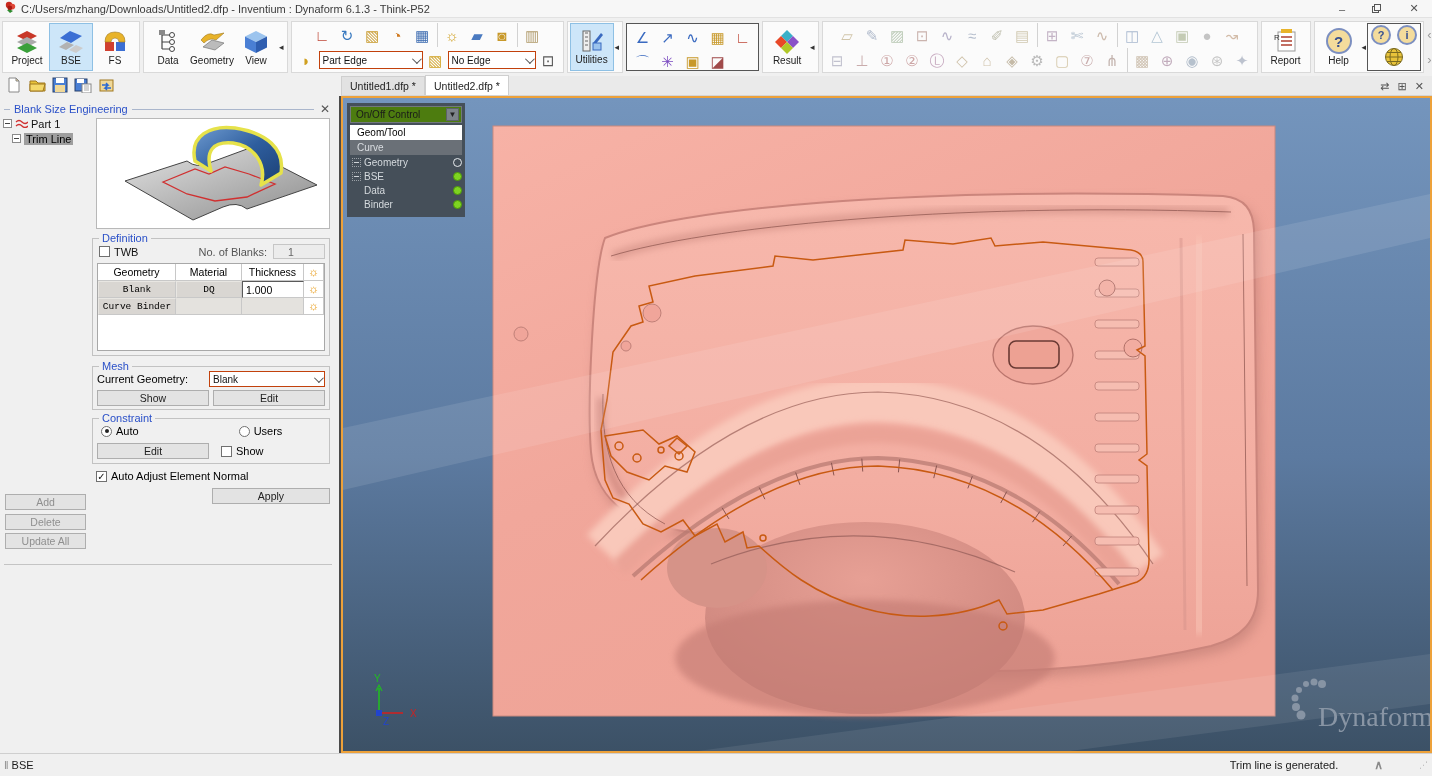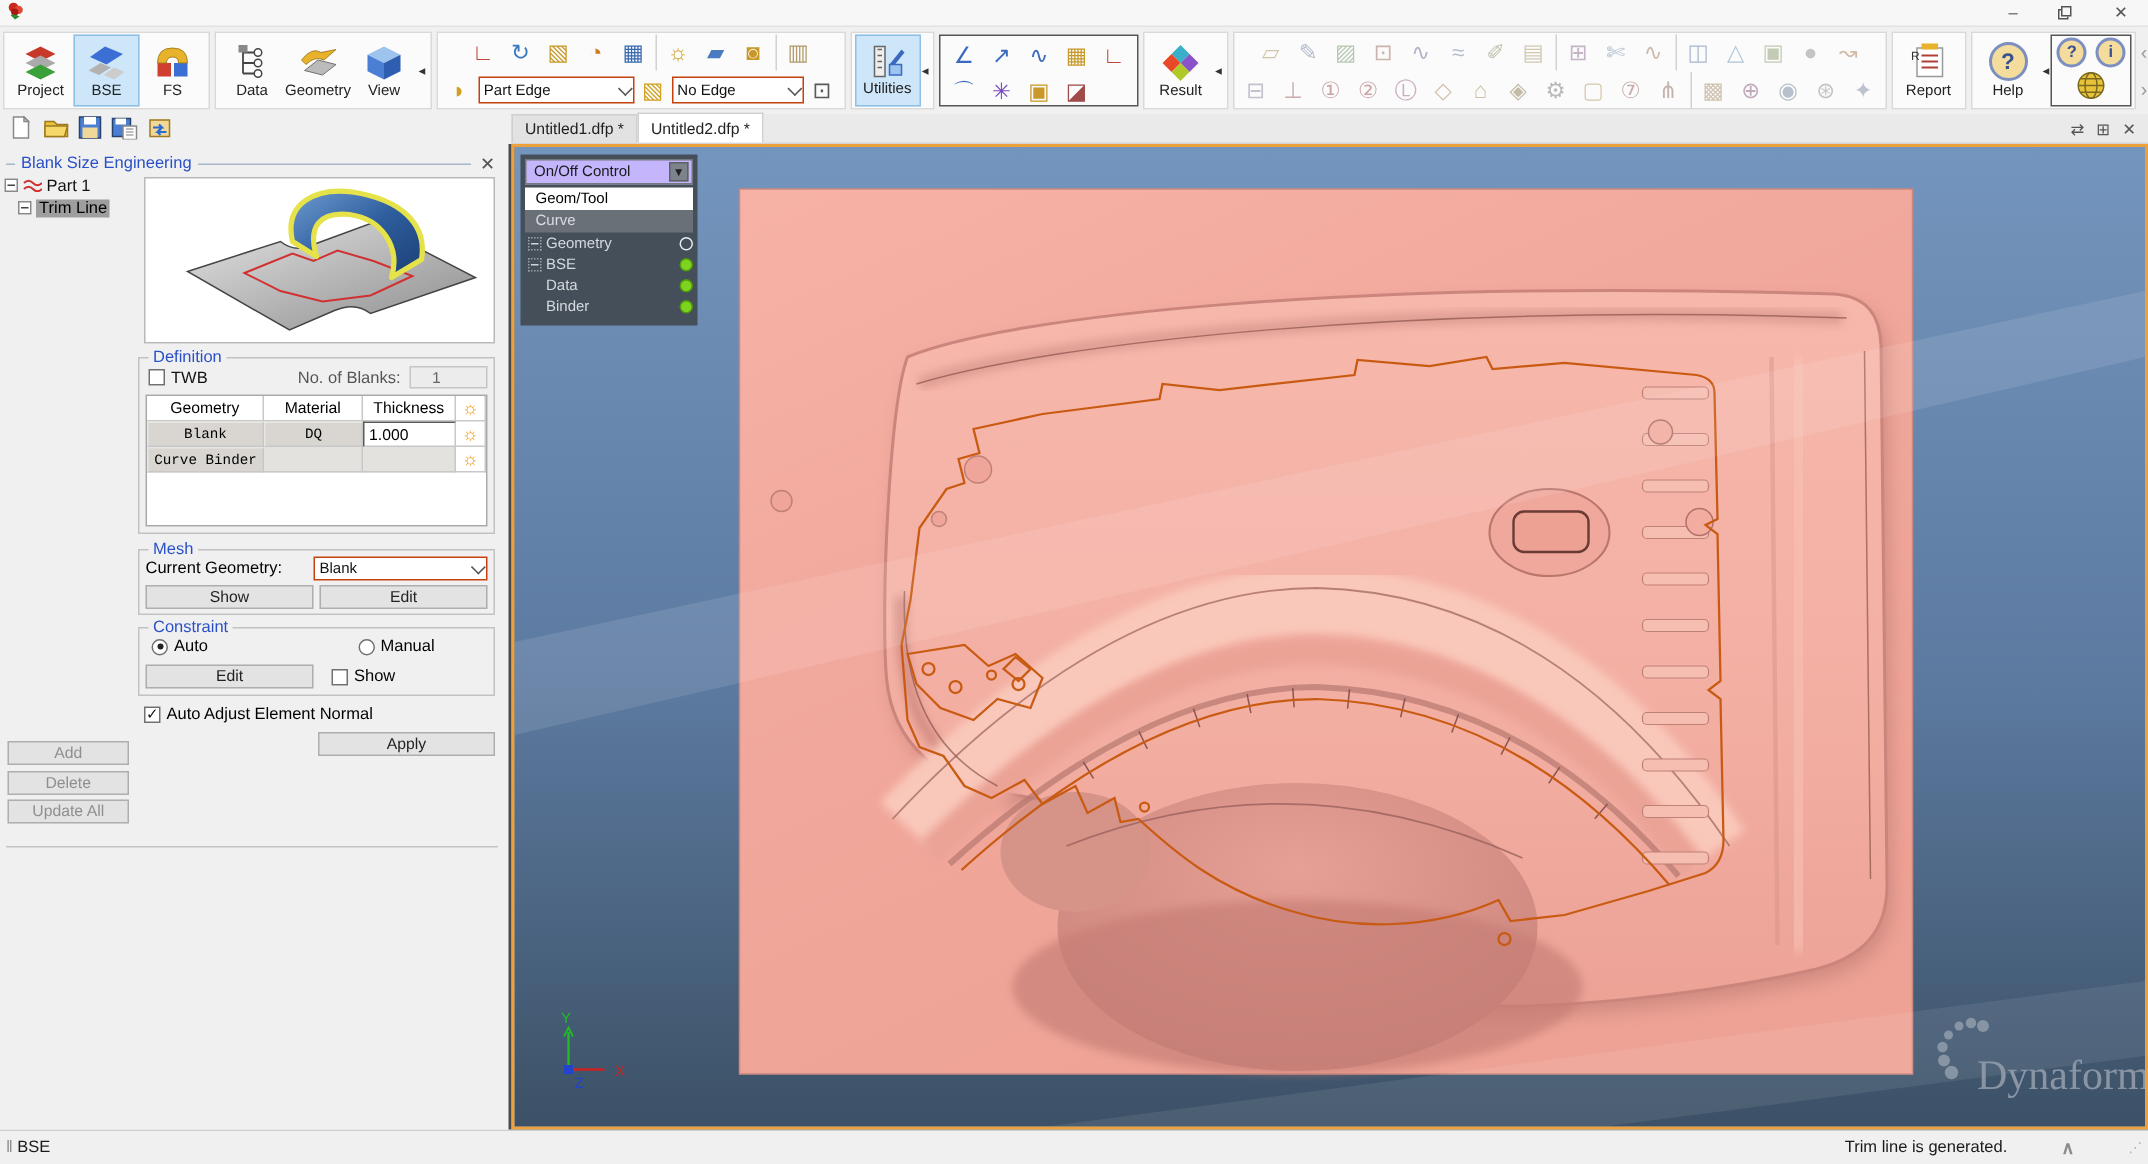--- a/index.html
+++ b/index.html
@@ -113,21 +113,21 @@
   .aan-row { position:absolute; left:96px; top:374px; display:flex; align-items:center; gap:4px; }
   .apply-btn { position:absolute; left:212px; top:392px; width:118px; height:16px; }
   .side-btn { position:absolute; left:5px; width:81px; height:16px; color:#8f8f8f; }
   .sep-line { position:absolute; left:4px; top:468px; width:328px; height:1px; background:#c4c4c4; }
 
   
   .viewport { position:relative; flex:1; border:2px solid #eda13a; background:#5e7da5; overflow:hidden; }
   .viewport svg { display:block; }
   .onoff { position:absolute; left:4px; top:5px; width:118px; background:rgba(66,74,82,.93); padding:3px 3px 6px 3px;
            font-size:10px; color:#d5dade; }
-  .onoff-head { height:17px; background:#c4b5fd; color:#1a1a1a; display:flex; align-items:center; padding:0 2px 0 5px;
+  .onoff-head { height:17px; background:#4d7c0f; color:#1a1a1a; display:flex; align-items:center; padding:0 2px 0 5px;
                 border:1px solid #72787e; }
   .onoff-dd { margin-left:auto; width:13px; height:13px; background:#7d838a; border:1px solid #5d6268;
               display:flex; align-items:center; justify-content:center; color:#222; font-size:8px; }
   .onoff-tabs { display:flex; margin-top:2px;flex-direction:column; }
   .otab { padding:1px 7px; height:15px; display:flex; align-items:center; background:#6a7077; color:#d9dde1; }
   .otab.active { background:#ffffff; color:#000; }
   .orow { display:flex; align-items:center; height:13px; margin-top:1px; gap:3px; }
   .oexp { width:9px; height:9px; border:1px dotted #9aa0a6; position:relative; flex:0 0 9px; }
   .oexp::after { content:""; position:absolute; left:1px; top:3px; width:5px; height:1px; background:#cfd4d8; }
   .odot { margin-left:auto; width:9px; height:9px; border-radius:50%; flex:0 0 9px; }
@@ -149,20 +149,21 @@
 
   <div class="titlebar">
     <span class="appicon">
       <svg width="13" height="13" viewBox="0 0 13 13">
           <circle cx="5" cy="4" r="3.2" fill="#c8281e"></circle>
           <circle cx="8.4" cy="5.6" r="2.8" fill="#e04838"></circle>
           <circle cx="5.8" cy="7" r="2.4" fill="#a81812"></circle>
           <path d="M3,9 Q6,8 9,10 L6,12 Z" fill="#2e8a2e"></path>
         </svg>
     </span>
+    <span>C:/Users/mzhang/Downloads/Untitled2.dfp - Inventium : Dynaform 6.1.3 - Think-P52</span>
     <div class="win-controls">
       <span class="wc">–</span>
       <span class="wc wc-restore">
           <i class="b2"></i>
           <i></i>
         </span>
       <span class="wc">✕</span>
     </div>
   </div>
 
@@ -526,21 +527,21 @@
           <span class="pbtn half">Edit</span>
         </div>
       </div>
 
       <div class="group con-group">
         <span class="legend">Constraint</span>
         <div class="con-r1">
           <span class="rb on"></span>
           <span>Auto</span>
           <span class="rb man"></span>
-          <span>Manual</span>
+          <span>Users</span>
         </div>
         <div class="con-r2">
           <span class="pbtn con-edit">Edit</span>
           <span class="cb" style="margin-left:8px"></span>
           <span>Show</span>
         </div>
       </div>
 
       <div class="aan-row">
         <span class="cb">✓</span>

